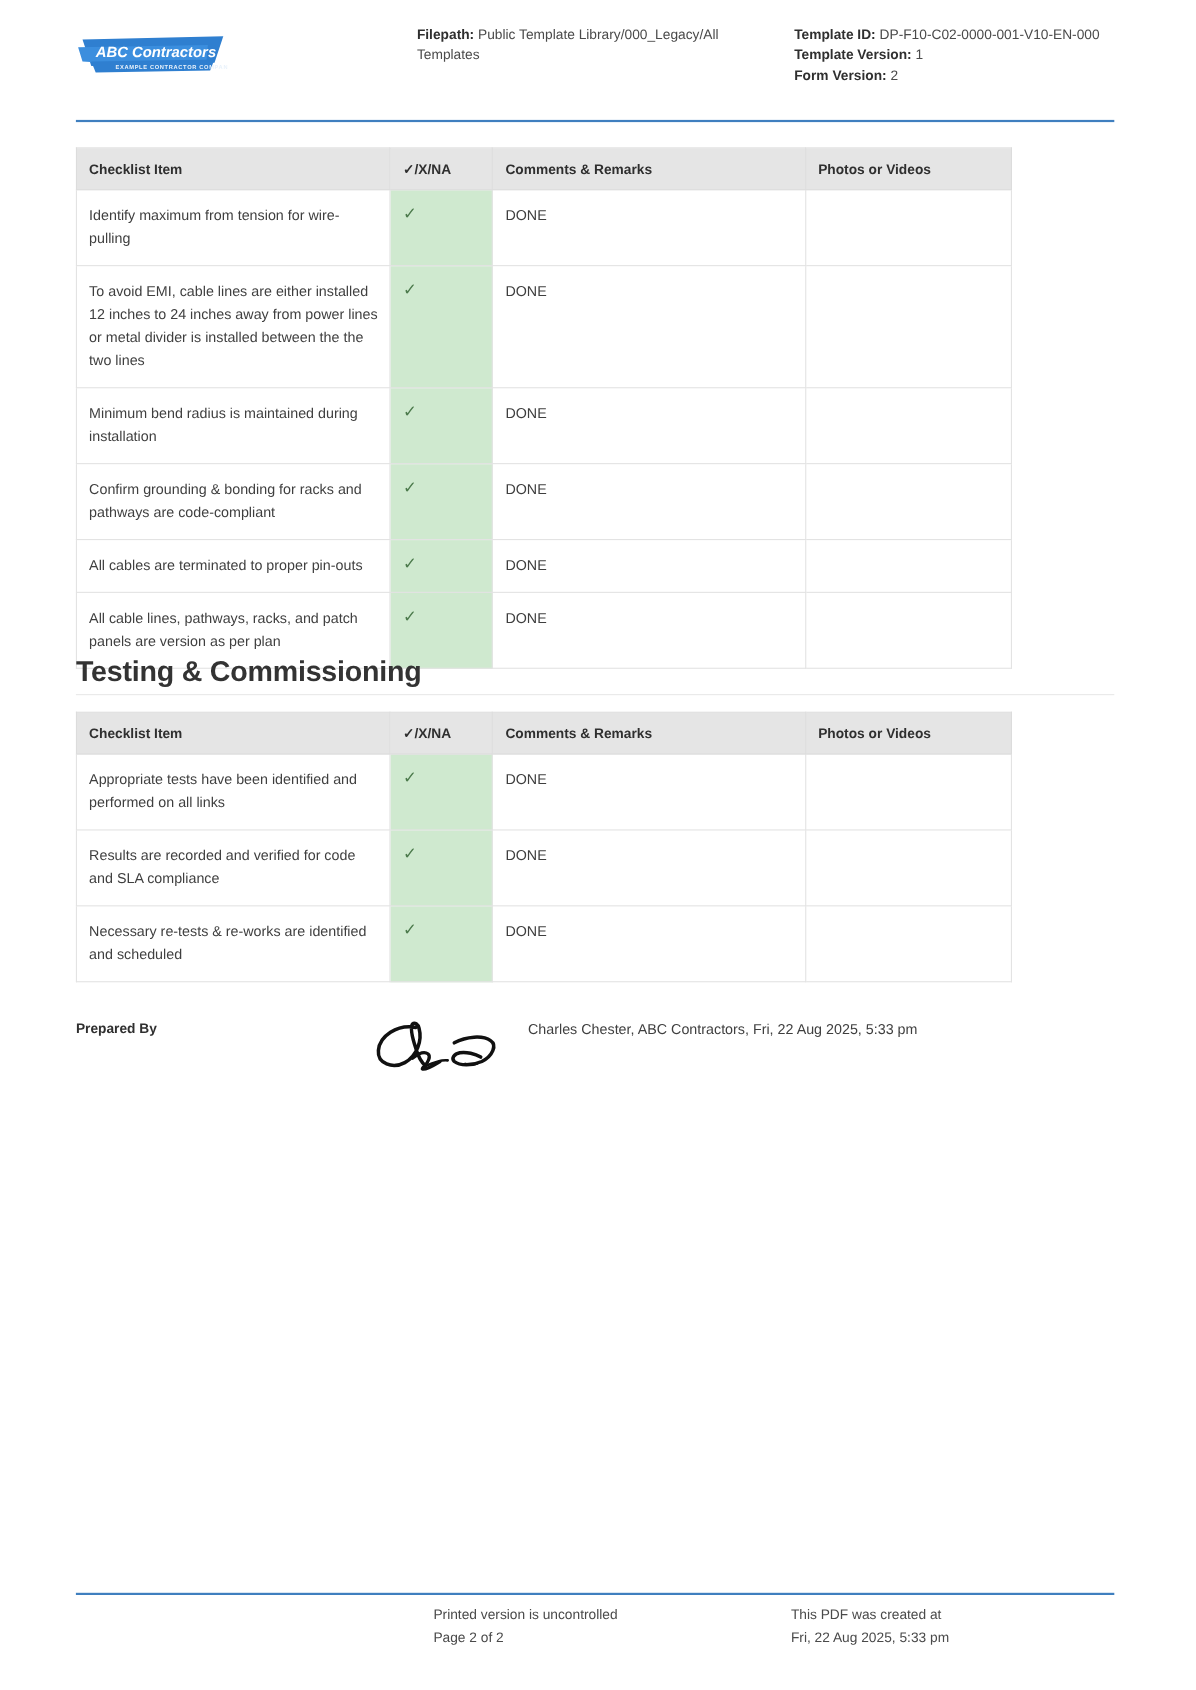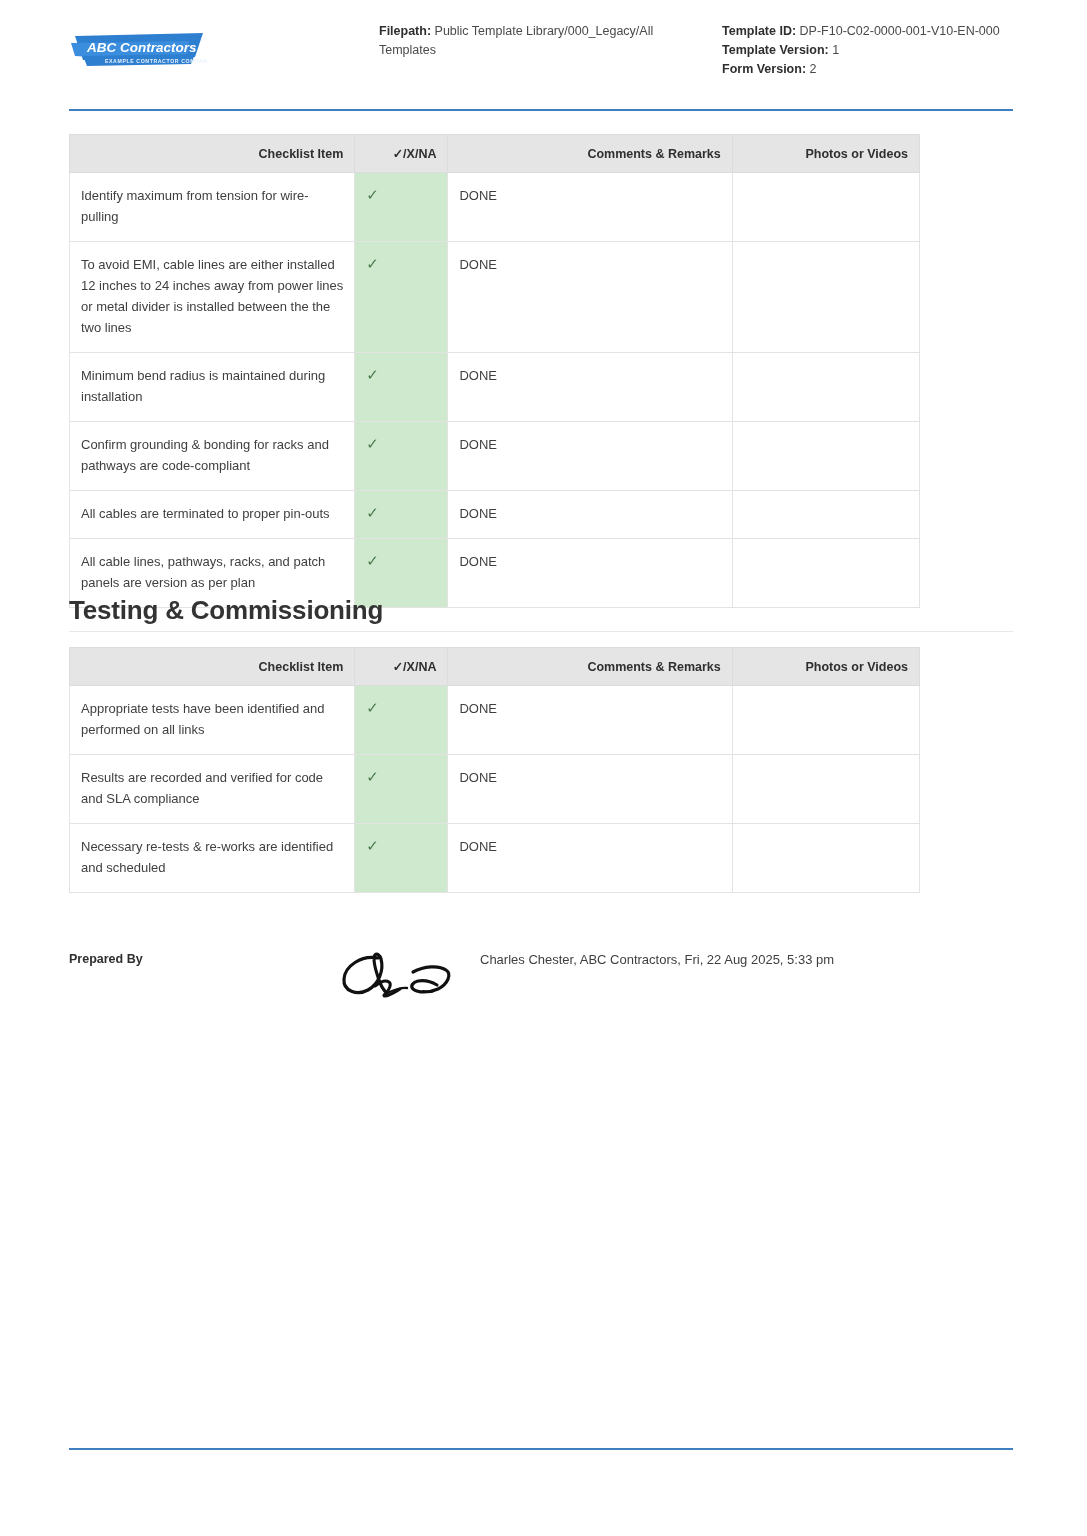--- a/index.html
+++ b/index.html
@@ -76,21 +76,21 @@
     table-layout: fixed;
     width: 851px;
     left: 69px;
     font-size: 13px;
   }
   .checklist-table th {
     background: #e5e5e5;
     font-size: 12.5px;
     font-weight: bold;
     color: #2f2f2f;
-    text-align: right;
+    text-align: left;
     padding: 11px 11px 11px 11px;
     border: 1px solid #dcdcdc;
     vertical-align: middle;
   }
   .checklist-table td {
     border: 1px solid #e3e3e3;
     padding: 12px 11px 14px 11px;
     vertical-align: top;
     line-height: 21px;
     color: #3f3f3f;
@@ -132,21 +132,21 @@
     top: 631px;
     width: 944px;
     height: 1px;
     background: #e8e8e8;
   }
 
   
   .prepared-row {
     position: absolute;
     left: 69px;
-    top: 949px;
+    top: 925px;
     width: 944px;
     height: 70px;
   }
   .prepared-label {
     position: absolute;
     left: 0;
     top: 3px;
     font-size: 12.5px;
     font-weight: bold;
     color: #2f2f2f;
@@ -348,14 +348,24 @@
                    C79 40, 82 36, 87 35 C93 34, 101 36, 106 39" stroke-width="3.2"></path>
           <path d="M92 45 C96 46, 100 46, 103 45" stroke-width="2"></path>
         </g>
       </svg>
     </div>
 
     <div class="prepared-value">Charles Chester, ABC Contractors, Fri, 22 Aug 2025, 5:33 pm</div>
   </div>
 
   <div class="footer-rule"></div>
+  <div class="doc-footer">
+    <div class="footer-left">
+      <div>Printed version is uncontrolled</div>
+      <div>Page 2 of 2</div>
+    </div>
+    <div class="footer-right">
+      <div>This PDF was created at</div>
+      <div>Fri, 22 Aug 2025, 5:33 pm</div>
+    </div>
+  </div>
 
 </div>
 
 </body></html>

